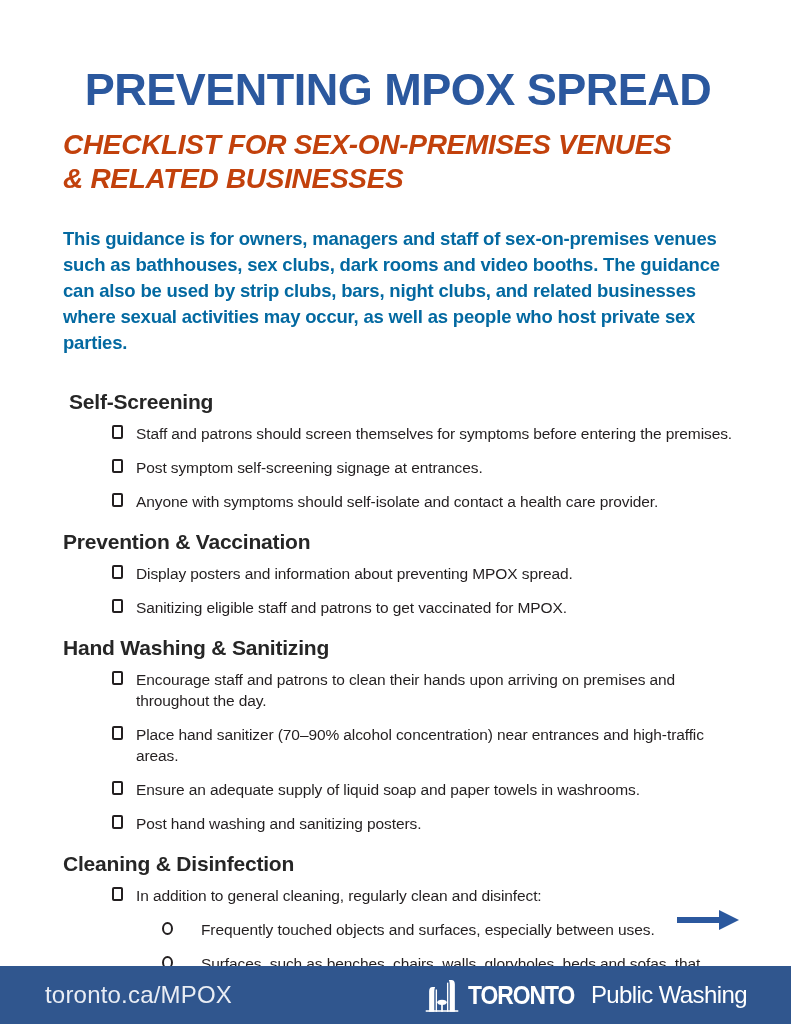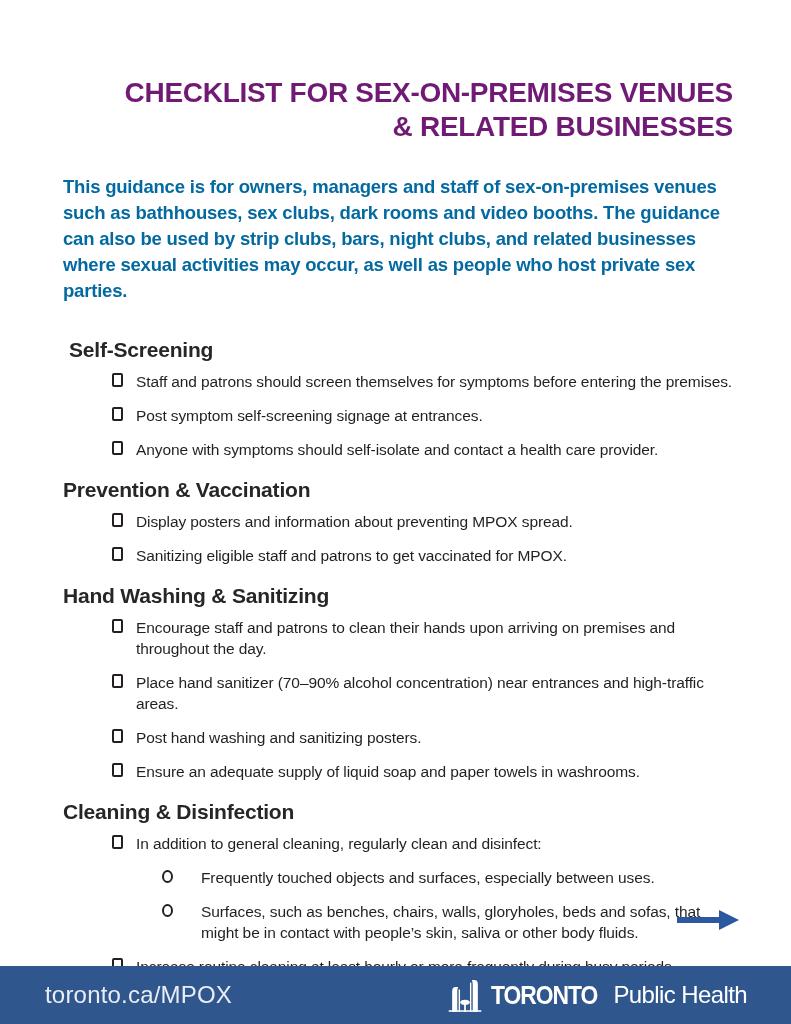--- a/index.html
+++ b/index.html
@@ -18,26 +18,27 @@
 
   .title {
     text-align: center;
     color: #2b589e;
     font-size: 45px;
     font-weight: 700;
     letter-spacing: -0.5px;
   }
   .subtitle {
     margin-top: 12px;
-    text-align: right;
-    color: #701a75;
+    text-align: left;
+    color: #c2410c;
     font-size: 28px;
     font-weight: 700;
     line-height: 34px;
     letter-spacing: -0.3px;
+    font-style: italic;
   }
   .intro {
     margin-top: 30px;
     font-size: 18.5px;
     font-weight: 700;
     line-height: 26px;
     letter-spacing: -0.2px;
     color: #0369a1;
     max-width: 672px;
   }
@@ -125,20 +126,21 @@
     letter-spacing: -0.6px;
     margin-left: 6px;
   }
 </style>
 </head>
 <body>
 
 <div class="page">
   <div class="content">
 
+    <h1 class="title">PREVENTING MPOX SPREAD</h1>
 
     <div class="subtitle">
       <div>CHECKLIST FOR SEX-ON-PREMISES VENUES</div>
       <div>&amp; RELATED BUSINESSES</div>
     </div>
 
     <p class="intro">This guidance is for owners, managers and staff of sex-on-premises venues such as bathhouses, sex clubs, dark rooms and video booths. The guidance can also be used by strip clubs, bars, night clubs, and related businesses where sexual activities may occur, as well as people who host private sex parties.</p>
 
     <div class="section first">
       <div class="section-heading">Self-Screening</div>
@@ -173,25 +175,25 @@
       <div class="item">
         <span class="checkbox"></span>
         <span class="item-text">Encourage staff and patrons to clean their hands upon arriving on premises and throughout the day.</span>
       </div>
       <div class="item">
         <span class="checkbox"></span>
         <span class="item-text">Place hand sanitizer (70–90% alcohol concentration) near entrances and high-traffic areas.</span>
       </div>
       <div class="item">
         <span class="checkbox"></span>
+        <span class="item-text">Ensure an adequate supply of liquid soap and paper towels in washrooms.</span>
+      </div>
+      <div class="item">
+        <span class="checkbox"></span>
         <span class="item-text">Post hand washing and sanitizing posters.</span>
-      </div>
-      <div class="item">
-        <span class="checkbox"></span>
-        <span class="item-text">Ensure an adequate supply of liquid soap and paper towels in washrooms.</span>
       </div>
     </div>
 
     <div class="section">
       <div class="section-heading">Cleaning &amp; Disinfection</div>
       <div class="item">
         <span class="checkbox"></span>
         <span class="item-text">In addition to general cleaning, regularly clean and disinfect:</span>
       </div>
       <div class="item sub">
@@ -229,16 +231,16 @@
 
         <path d="M36 38 L36 6 Q36 1 32 1 L29 1 Q30 3 30 6 L30 38 Z" fill="#ffffff"></path>
         <rect x="26.8" y="4" width="1.6" height="34" fill="#ffffff"></rect>
 
         <ellipse cx="21" cy="27" rx="5.5" ry="3" fill="#ffffff"></ellipse>
         <rect x="20" y="29" width="2" height="9" fill="#ffffff"></rect>
 
         <rect x="2" y="36.2" width="38" height="1.8" fill="#ffffff"></rect>
       </svg>
       <span class="logo-toronto">TORONTO</span>
-      <span class="logo-division">Public Health</span>
+      <span class="logo-division">Public Washing</span>
     </div>
   </div>
 </div>
 
 </body></html>

